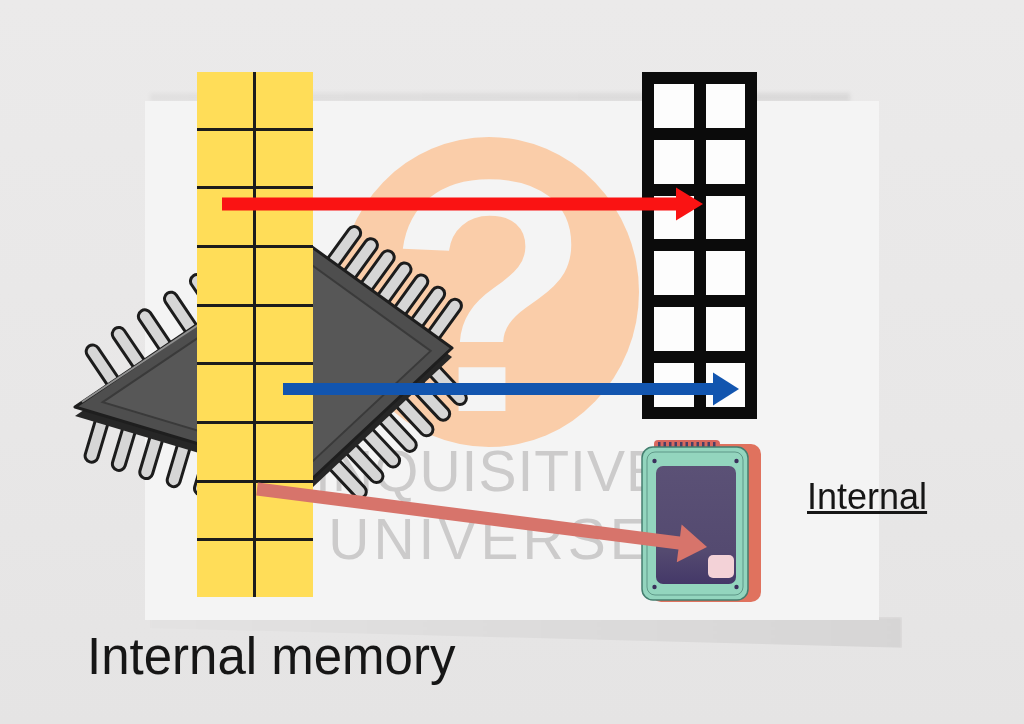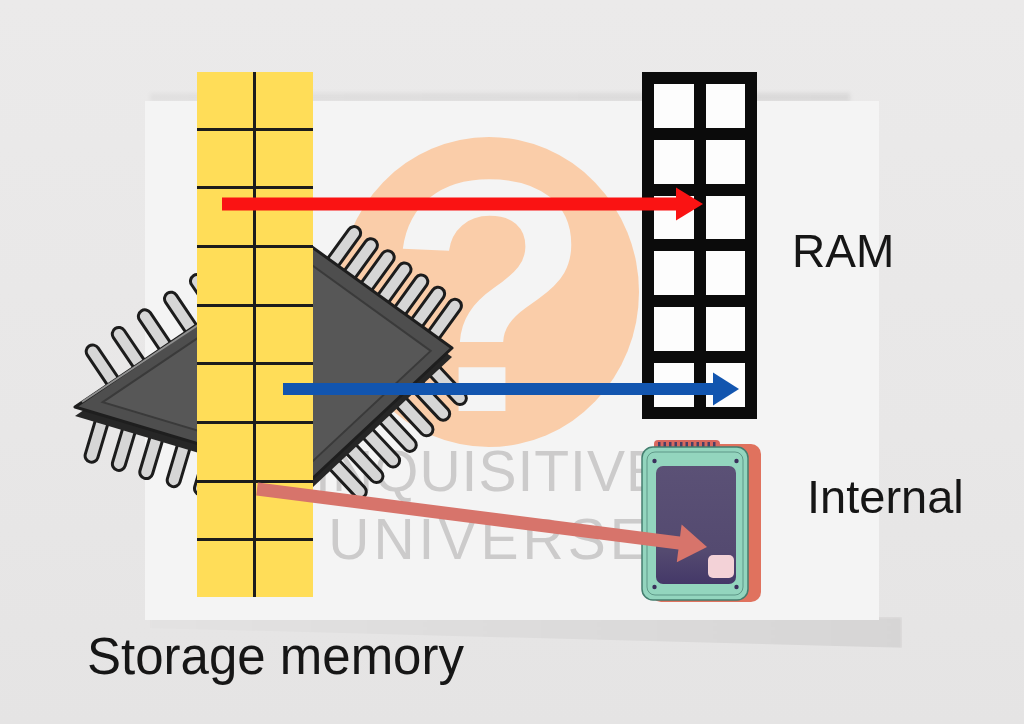--- a/index.html
+++ b/index.html
@@ -58,21 +58,21 @@
   .ram-grid{
     position:absolute;left:642px;top:72px;width:115px;height:347px;z-index:5;
     background:#0b0b0b;box-sizing:border-box;padding:12px;
     display:grid;grid-template-columns:repeat(2,1fr);grid-template-rows:repeat(6,1fr);
     gap:12px;
   }
   .ram-cell{background:#fdfdfd;}
   
   .label{position:absolute;z-index:7;color:#161616;}
   .label-ram{left:792px;top:224px;font-size:46px;}
-  .label-storage{left:807px;top:464px;font-size:47px;line-height:65px;}
+  .label-storage{left:807px;top:464px;font-size:36px;line-height:65px;text-decoration:underline;}
   .label-vm{left:87px;top:627px;font-size:51px;}
 </style>
 </head>
 <body>
 
 <div class="canvas">
 
   <div class="card-shadow-top"></div>
   <div class="card-shadow-bottom"></div>
   <div class="card"></div>
@@ -165,19 +165,18 @@
     <g>
       <line x1="283" y1="389" x2="715" y2="389" stroke="#1255af" stroke-width="12"></line>
       <polygon points="713,372.5 739,389 713,405.5" fill="#1255af"></polygon>
     </g>
     <g>
       <line x1="257" y1="489" x2="683" y2="543.5" stroke="#d7746b" stroke-width="13"></line>
       <polygon points="707,547 676.8,562.2 681.6,524.6" fill="#d7746b"></polygon>
     </g>
   </svg>
 
-  <div class="label label-ram">RAM</div>
   <div class="label label-storage">
     <div>Internal</div>
   </div>
-  <div class="label label-vm">Storage memory</div>
+  <div class="label label-vm">Internal memory</div>
 
 </div>
 
 </body></html>

